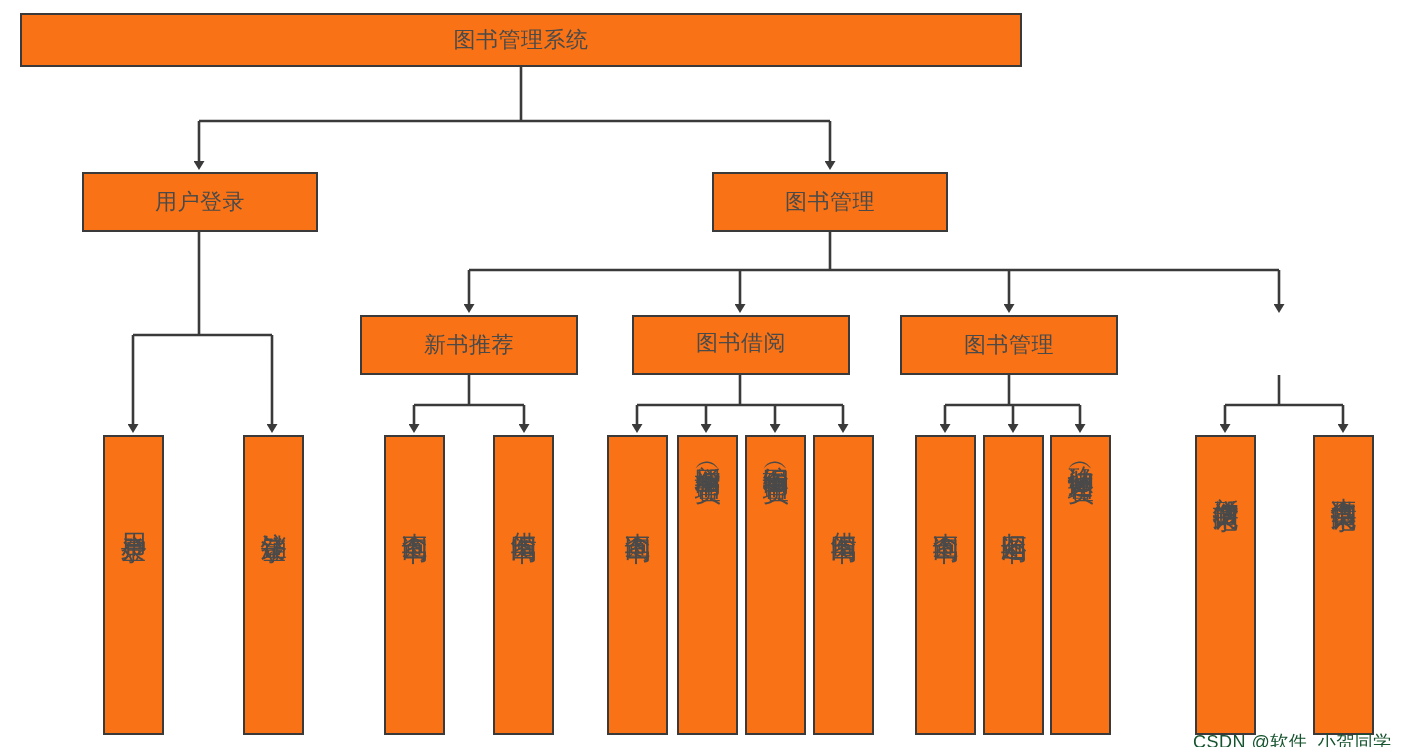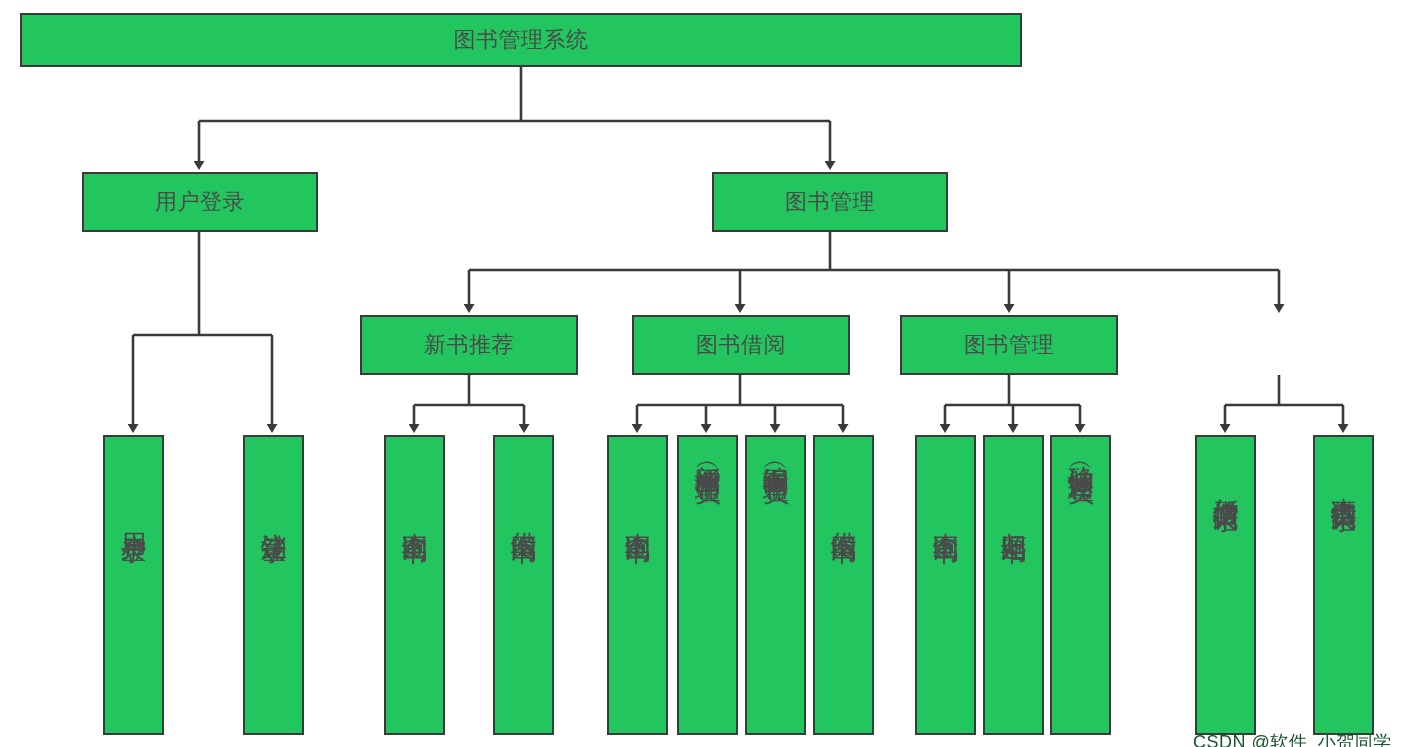--- a/index.html
+++ b/index.html
@@ -23,21 +23,21 @@
   svg.edges {
     position: absolute;
     left: 0; top: 0;
     width: 1405px;
     height: 747px;
     pointer-events: none;
   }
   .node {
     position: absolute;
     box-sizing: border-box;
-    background: #22c55e;
+    background: #f97316;
     border: 2.5px solid #3a3a3a;
     display: flex;
     align-items: center;
     justify-content: center;
     z-index: 2;
   }
   .node .label {
     color: #4a4a4a;
     white-space: pre;
     letter-spacing: 0.5px;
@@ -133,21 +133,21 @@
   <div class="node horiz" style="left:82px; top:172px; width:236px; height:60px;">
     <span class="label">用户登录</span>
   </div>
   <div class="node horiz" style="left:712px; top:172px; width:236px; height:60px;">
     <span class="label">图书管理</span>
   </div>
 
   <div class="node horiz" style="left:360px; top:315px; width:218px; height:60px;">
     <span class="label">新书推荐</span>
   </div>
-  <div class="node horiz" style="left:632px; top:315px; width:218px; height:60px;">
+  <div class="node horiz" style="left:632px; top:315px; width:218px; height:60px;font-family:Liberation Mono, monospace;">
     <span class="label">图书借阅</span>
   </div>
   <div class="node horiz" style="left:900px; top:315px; width:218px; height:60px;">
     <span class="label">图书管理</span>
   </div>
 
   <div class="node vert" style="left:103px; top:435px; width:61px; height:300px; padding-top:75px;">
     <span class="label">用户登录</span>
   </div>
   <div class="node vert" style="left:243px; top:435px; width:61px; height:300px; padding-top:75px;">

